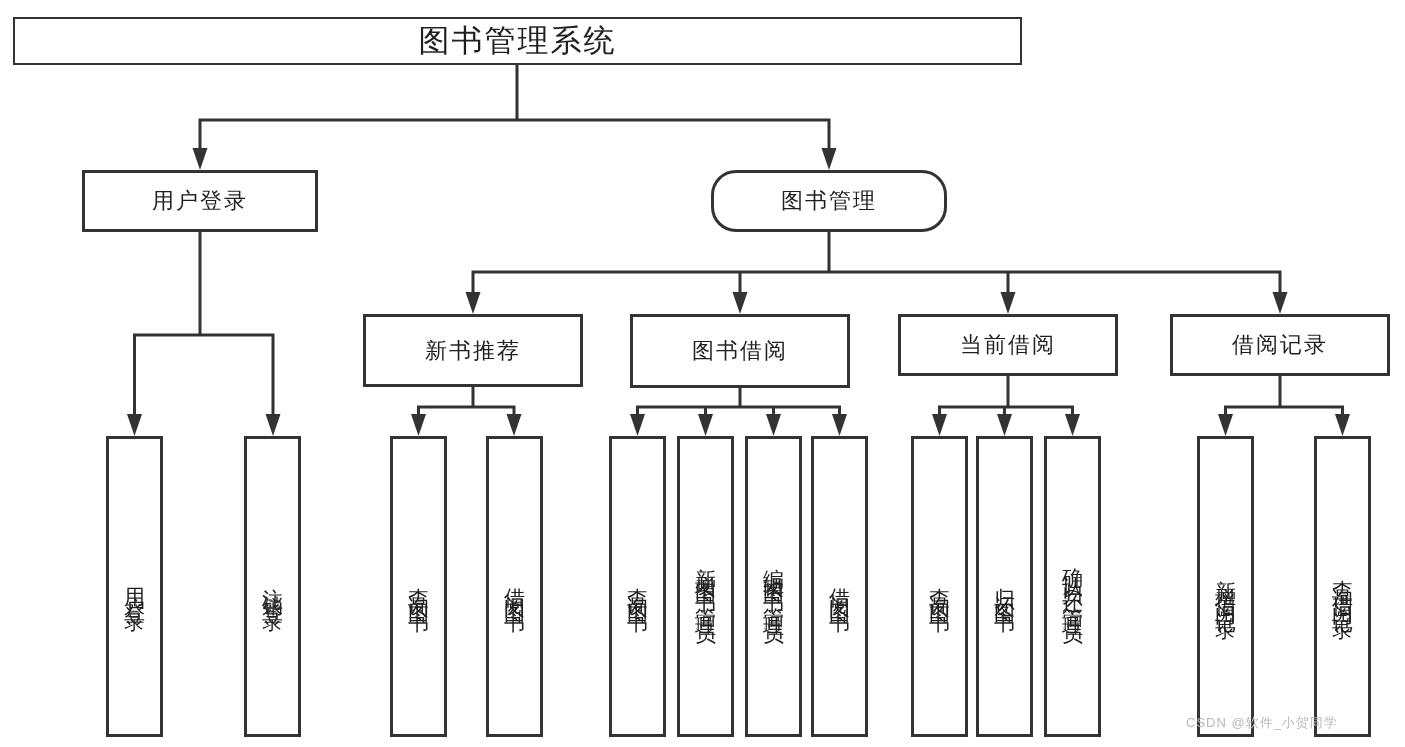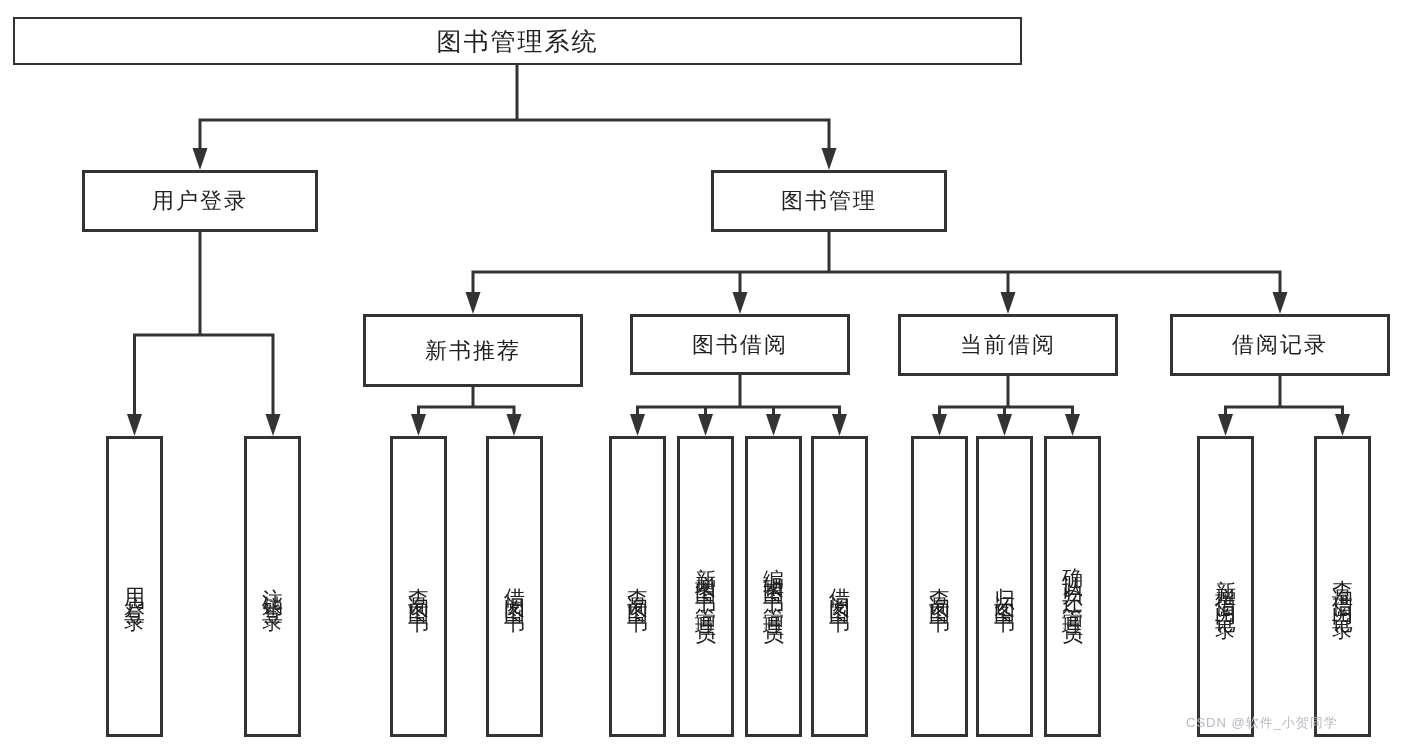--- a/index.html
+++ b/index.html
@@ -38,21 +38,21 @@
     display:flex;
     align-items:center;
     justify-content:center;
     text-align:center;
     font-size:22px;
     letter-spacing:2px;
     color:var(--text);
   }
   .node.root{
     border-width:2px;
-    font-size:25px;
+    font-size:31px;
   }
   .leaf{
     position:absolute;
     top:436px;
     width:57px;height:301px;
     background:var(--box-bg);
     border:3px solid var(--line);
     display:flex;
     align-items:center;
     justify-content:center;
@@ -104,24 +104,24 @@
       <polygon class="head" points="997,414 1012,414 1004.5,436"></polygon>
       <polygon class="head" points="1065,414 1080,414 1072.5,436"></polygon>
       <polygon class="head" points="1218,414 1233,414 1225.5,436"></polygon>
       <polygon class="head" points="1335,414 1350,414 1342.5,436"></polygon>
     </g>
   </svg>
 
   <div class="node root" style="left:13px;top:17px;width:1009px;height:48px;">图书管理系统</div>
 
   <div class="node" style="left:82px;top:170px;width:236px;height:62px;">用户登录</div>
-  <div class="node" style="left:711px;top:170px;width:236px;height:62px;">图书管理</div>
+  <div class="node" style="left:711px;top:170px;width:236px;height:62px;border-radius:25px;">图书管理</div>
 
   <div class="node" style="left:363px;top:314px;width:220px;height:73px;">新书推荐</div>
-  <div class="node" style="left:630px;top:314px;width:220px;height:61px;">图书借阅</div>
+  <div class="node" style="left:630px;top:314px;width:220px;height:74px;">图书借阅</div>
   <div class="node" style="left:898px;top:314px;width:220px;height:62px;text-align:center;">当前借阅</div>
   <div class="node" style="left:1170px;top:314px;width:220px;height:62px;">借阅记录</div>
 
   <div class="leaf" style="left:106px;">用户登录</div>
   <div class="leaf" style="left:244px;">注销登录</div>
 
   <div class="leaf" style="left:390px;">查询图书</div>
   <div class="leaf" style="left:486px;">借阅图书</div>
 
   <div class="leaf" style="left:609px;">查询图书</div>

